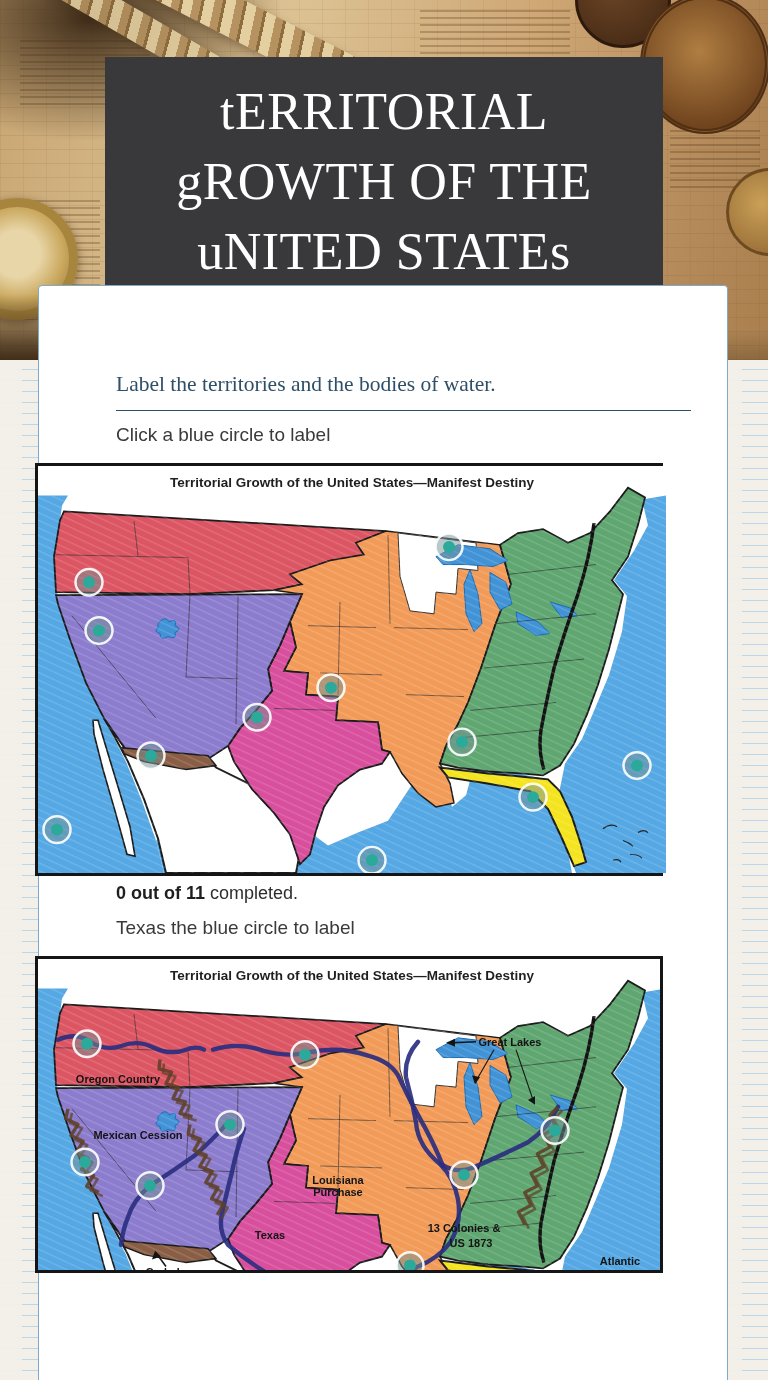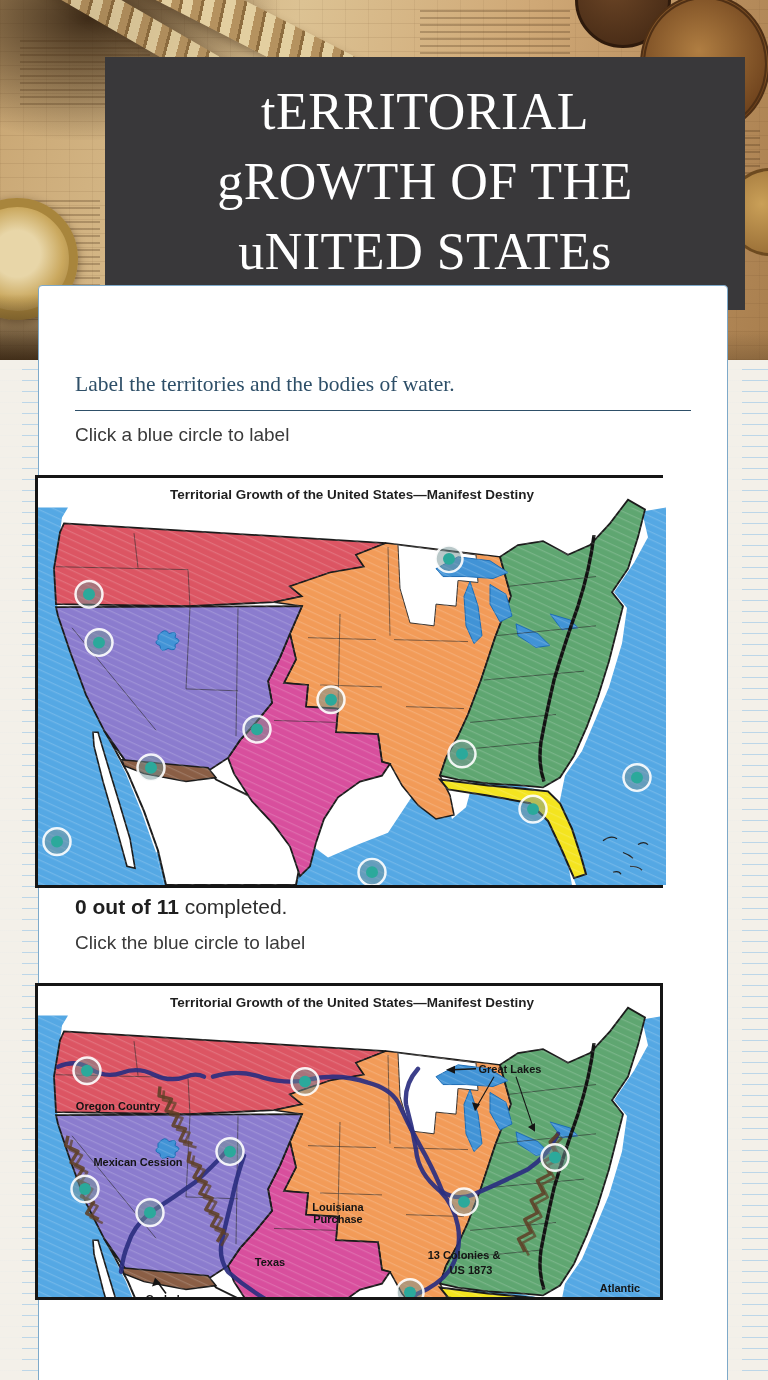--- a/index.html
+++ b/index.html
@@ -27,42 +27,42 @@
   .coin.c-low   { left:652px; top:292px; width:76px;  height:76px;  background:radial-gradient(circle at 45% 40%,#c69f55,#906830); border:3px solid #75521f; }
   .compass { position:absolute; left:-44px; top:198px; width:122px; height:122px; border-radius:50%;
      background:radial-gradient(circle at 50% 45%,#e8d6a8 0 30%,#caa85e 60%,#8a6a30); border:9px solid #a8853c;
      box-shadow:0 3px 10px rgba(50,30,10,.5); }
   .dark-bl { position:absolute; left:0; top:294px; width:160px; height:66px;
      background:linear-gradient(180deg, rgba(52,35,18,0), rgba(52,35,18,.92)); }
   .hero-bottom { position:absolute; left:0; top:330px; width:100%; height:30px;
      background:linear-gradient(180deg, rgba(70,48,24,0), rgba(70,48,24,.30)); }
 
   
-  .banner { position:absolute; left:105px; top:57px; width:640px; height:253px; background:#39383a; }
+  .banner { position:absolute; left:105px; top:57px; width:558px; height:253px; background:#39383a; }
   .banner h1 { margin:0; padding-top:20px; text-align:center; font-family:"Liberation Serif", serif;
      font-weight:400; color:#ffffff; font-size:52px; line-height:70px; white-space:pre-line; letter-spacing:.5px; }
 
   
   .paper { position:absolute; left:0; top:360px; width:768px; height:1020px; background-color:#f3f0e9;
      background-image:
        repeating-linear-gradient(90deg, rgba(243,240,233,.95) 0 22px, rgba(243,240,233,0) 22px 48px),
        repeating-linear-gradient(180deg, transparent 0 9px, #bcd6e8 9px 10px, transparent 10px 11px); }
 
   
   .card { position:absolute; left:38px; top:285px; width:690px; height:1120px;
      background:#ffffff; border:1px solid #7ea9c9; border-radius:4px; }
-  .inner { padding:0 36px; }
+  .inner { padding:0 36px;margin-left:41px; }
   h2.sec { margin:85px 0 0; font-family:"Liberation Serif", serif; font-weight:400; color:#2e4f68;
      font-size:21.5px; line-height:27px; padding-bottom:12px; border-bottom:1px solid #2e4f68; }
   h2.sec2 { margin-top:74px; }
   .instr { margin-top:13px; font-size:19px; color:#3a3a3a; }
-  .map-frame { margin:29px 0 0 -4px; width:628px; border:3px solid #151515; background:#fff; }
+  .map-frame { margin:17px 0 0 -4px; width:628px; border:3px solid #151515; background:#fff; }
   .map-frame svg { display:block; }
   .map2crop { height:317px; overflow:hidden; }
-  .progress { margin-top:7px; font-size:21px; color:#2e2e2e; }
+  .progress { margin-top:7px; font-size:18px; color:#2e2e2e; }
   .progress b { font-weight:700; color:#1f1f1f; }
 </style>
 </head>
 <body>
 
 <div class="page">
 
   <div class="hero">
     <div class="engrave"></div>
     <div class="patch-tl"></div>
@@ -191,21 +191,21 @@
           <g>
             <circle cx="334" cy="400" r="13.5" fill="rgba(115,145,148,0.5)" stroke="rgba(255,255,255,0.9)" stroke-width="2.5"></circle>
             <circle cx="334" cy="400" r="6" fill="#2ba99b"></circle>
           </g>
         </svg>
     </div>
 
     <div class="inner">
       <div class="progress"><b>0 out of 11</b><span> completed.</span></div>
 
-      <div class="instr">Click the blue circle to label</div>
+      <div class="instr">Texas the blue circle to label</div>
     </div>
 
     <div class="map-frame map2crop">
       <svg id="map2" viewBox="0 0 628 413" width="628" height="407" preserveAspectRatio="none">
   <defs>
     <pattern id="m2streak" width="7" height="7" patternTransform="rotate(115)" patternUnits="userSpaceOnUse">
       <line x1="0" y1="0" x2="0" y2="7" stroke="rgba(255,255,255,0.16)" stroke-width="2.5"></line>
     </pattern>
   </defs>
   <rect x="0" y="0" width="628" height="413" fill="#ffffff"></rect>

